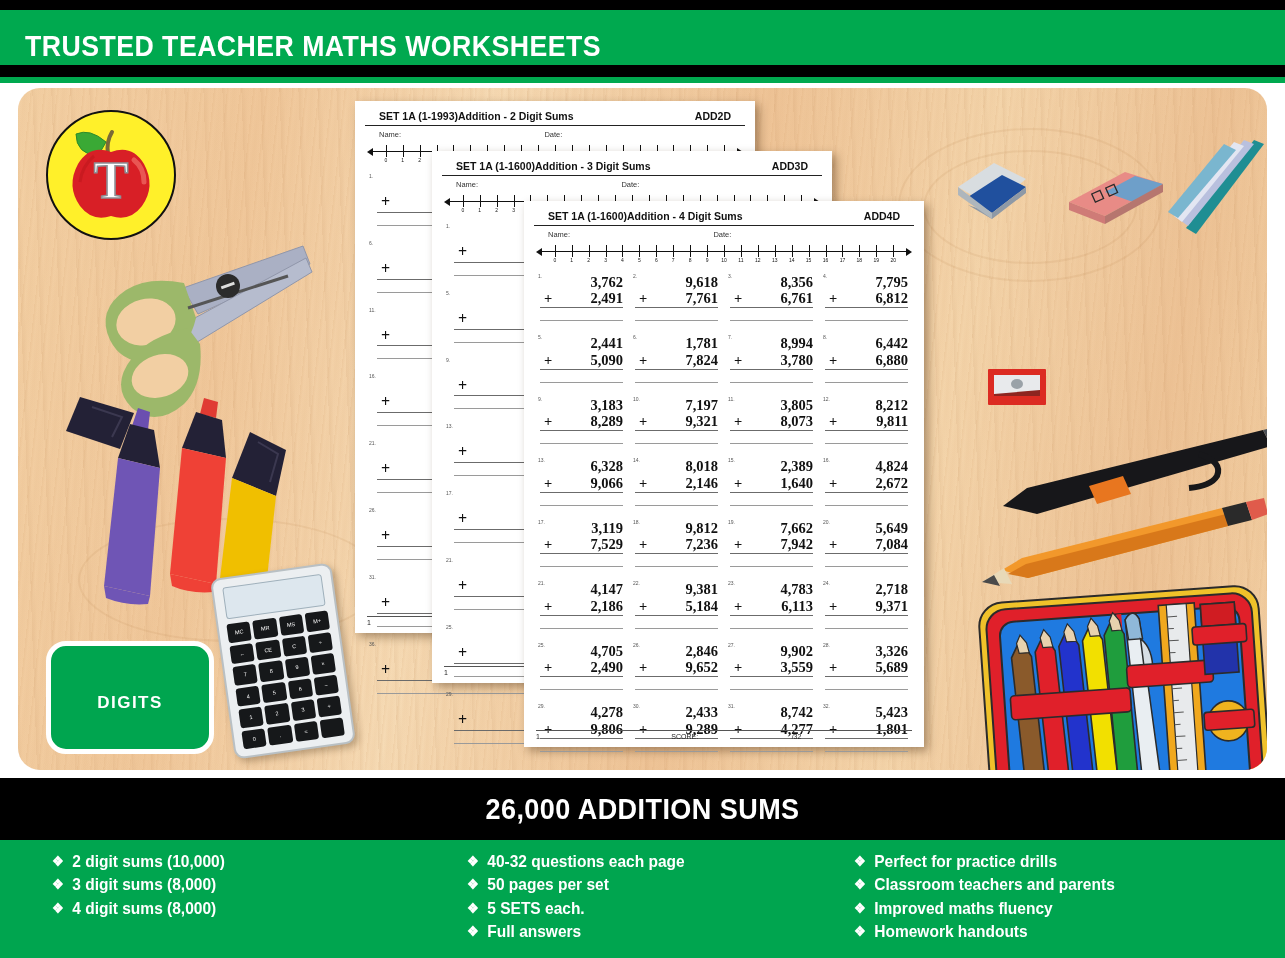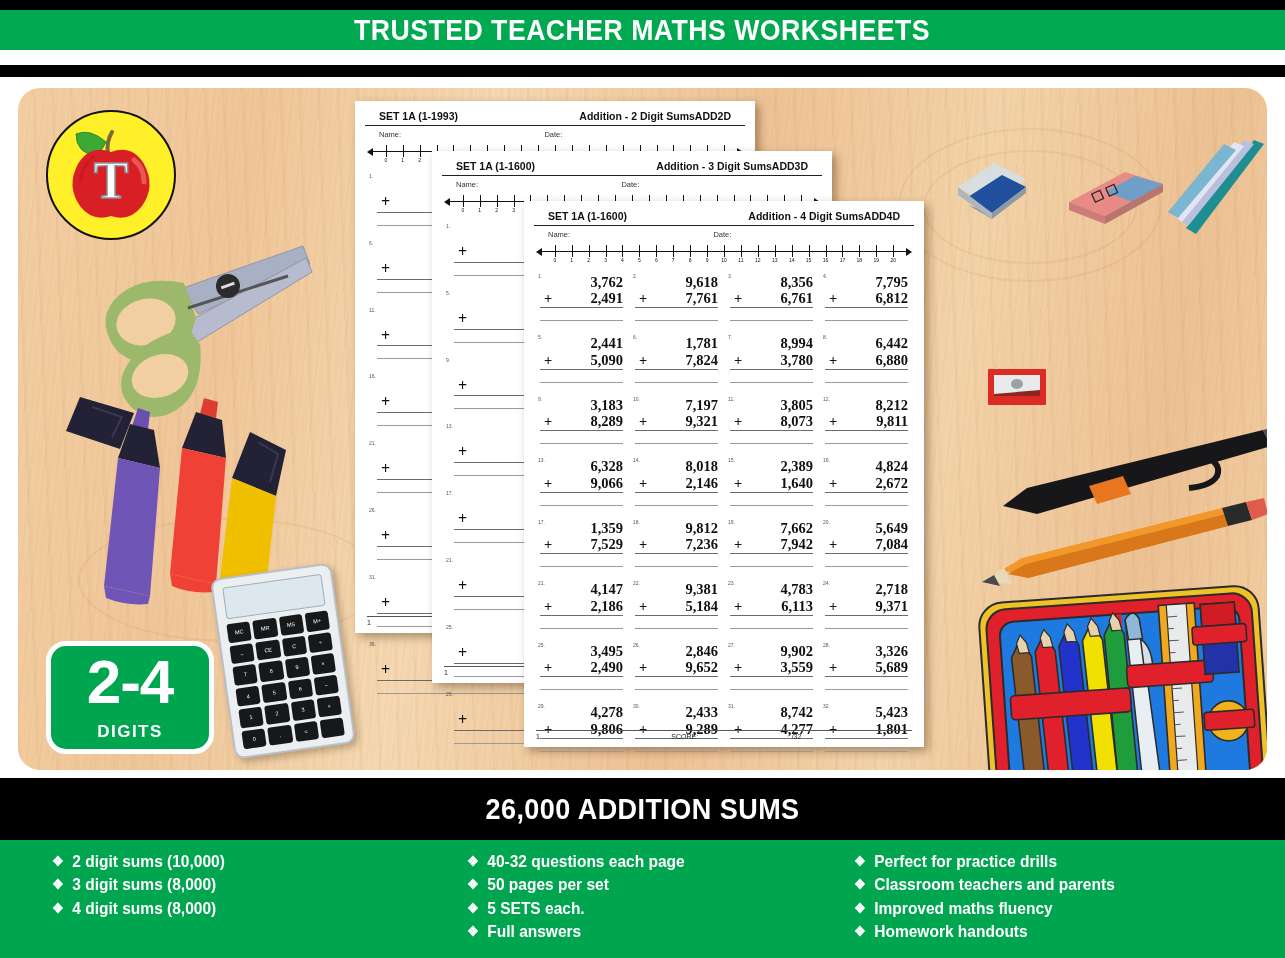--- a/index.html
+++ b/index.html
@@ -4,22 +4,22 @@
 <style>
   html,body{margin:0;padding:0;}
   body{
     width:1285px;height:958px;overflow:hidden;
     background:#ffffff;
     font-family:"Liberation Sans", sans-serif;
     position:relative;
   }
   
   .top-black-1{position:absolute;left:0;top:0;width:1285px;height:10px;background:#000;}
-  .header-band{position:absolute;left:0;top:10px;width:1285px;height:40px;background:#00a94f;
-    display:flex;align-items:center;justify-content:center;}
+  .header-band{position:absolute;left:0;top:10px;width:1285px;height:73px;background:#00a94f;
+    display:flex;align-items:center;}
   .header-band .title{
     color:#fff;font-weight:bold;font-size:29px;letter-spacing:.5px;
     transform:scaleX(.92);font-family:"Liberation Sans",sans-serif;
   }
   .top-black-2{position:absolute;left:0;top:65px;width:1285px;height:12px;background:#000;}
 
   
   .desk{
     position:absolute;left:18px;top:88px;width:1249px;height:682px;border-radius:22px;
     background:
@@ -45,21 +45,21 @@
 
   
   .sheet{position:absolute;background:#fff;box-shadow:4px 4px 9px rgba(60,35,10,.40);box-sizing:border-box;}
   .sheet-2d{left:355px;top:101px;width:400px;height:532px;}
   .sheet-3d{left:432px;top:151px;width:400px;height:532px;}
   .sheet-4d{left:524px;top:201px;width:400px;height:546px;}
 
   .ws-head{display:flex;justify-content:space-between;align-items:baseline;
     padding:9px 14px 3px 14px;border-bottom:1px solid #222;margin:0 10px;}
   .ws-head div{font-size:10.5px;font-weight:bold;color:#111;}
-  .ws-head .mid{flex:1;text-align:right;}
+  .ws-head .mid{flex:1;text-align:left;}
   .ws-meta{display:flex;padding:4px 24px 2px 24px;font-size:7.5px;color:#333;}
   .ws-meta .nm{width:47%;}
 
   .numline{position:relative;height:22px;margin:3px 12px 2px 12px;}
   .numline .axis{position:absolute;left:4px;right:4px;top:7px;height:1px;background:#111;}
   .numline .tick{position:absolute;top:1px;width:1px;height:12px;background:#111;}
   .numline .lbl{position:absolute;top:13px;font-size:5px;color:#111;transform:translateX(-50%);}
   .numline .arrL,.numline .arrR{position:absolute;top:3.5px;width:0;height:0;
     border-top:4px solid transparent;border-bottom:4px solid transparent;}
   .numline .arrL{left:0;border-right:6px solid #111;}
@@ -275,21 +275,20 @@
     <path d="M65 42 Q44 34 32 54 Q20 76 34 96 Q46 112 65 106 Q84 112 96 96 Q110 76 98 54 Q86 34 65 42 Z" fill="#d81f26"></path>
     <path d="M88 50 Q98 58 98 72" stroke="#ef6a63" stroke-width="5" fill="none" stroke-linecap="round" opacity=".75"></path>
     <path d="M48 46 Q36 56 34 72" stroke="#b01218" stroke-width="3" fill="none" opacity=".35"></path>
   </svg>
   <svg style="position:absolute;inset:0;" width="130" height="130" viewBox="0 0 130 130">
     <text x="65" y="88" font-family="Liberation Serif, serif" font-size="52" font-weight="bold" fill="#ffffff" stroke="#8d9096" stroke-width="1.6" text-anchor="middle">T</text>
   </svg>
 </div>
 
 <div class="digits-badge">
-  <div class="big">2-4</div>
   <div class="sub">DIGITS</div>
 </div>
 
 <div class="sheet sheet-2d">
   <div class="ws-head">
     <div>SET 1A (1-1993)</div>
     <div class="mid">Addition - 2 Digit Sums</div>
     <div>ADD2D</div>
   </div>
   <div class="ws-meta">
@@ -691,21 +690,21 @@
       </div>
       <div class="prob">
         <span class="idx">16.</span>
         <div class="top-n">4,824</div>
         <div class="bot-n"><span class="plus">+</span>2,672</div>
         <div class="rule"></div>
         <div class="ans"></div>
       </div>
       <div class="prob">
         <span class="idx">17.</span>
-        <div class="top-n">1,359</div>
+        <div class="top-n">3,119</div>
         <div class="bot-n"><span class="plus">+</span>7,529</div>
         <div class="rule"></div>
         <div class="ans"></div>
       </div>
       <div class="prob">
         <span class="idx">18.</span>
         <div class="top-n">9,812</div>
         <div class="bot-n"><span class="plus">+</span>7,236</div>
         <div class="rule"></div>
         <div class="ans"></div>
@@ -747,21 +746,21 @@
       </div>
       <div class="prob">
         <span class="idx">24.</span>
         <div class="top-n">2,718</div>
         <div class="bot-n"><span class="plus">+</span>9,371</div>
         <div class="rule"></div>
         <div class="ans"></div>
       </div>
       <div class="prob">
         <span class="idx">25.</span>
-        <div class="top-n">3,495</div>
+        <div class="top-n">4,705</div>
         <div class="bot-n"><span class="plus">+</span>2,490</div>
         <div class="rule"></div>
         <div class="ans"></div>
       </div>
       <div class="prob">
         <span class="idx">26.</span>
         <div class="top-n">2,846</div>
         <div class="bot-n"><span class="plus">+</span>9,652</div>
         <div class="rule"></div>
         <div class="ans"></div>

